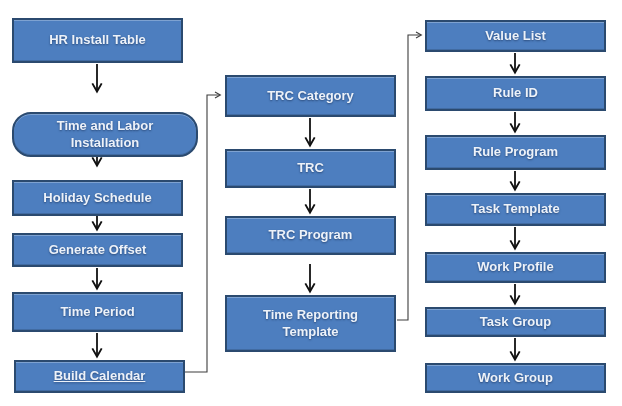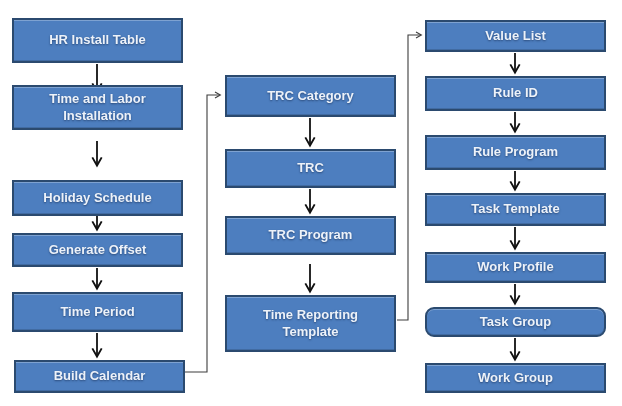--- a/index.html
+++ b/index.html
@@ -54,34 +54,34 @@
     <line x1="515" y1="284" x2="515" y2="303" stroke="#111111" stroke-width="1.8" marker-end="url(#ah-black)"></line>
     <line x1="515" y1="338" x2="515" y2="359" stroke="#111111" stroke-width="1.8" marker-end="url(#ah-black)"></line>
 
     <polyline points="184,372 207,372 207,95 220,95" fill="none" stroke="#3d3d3d" stroke-width="1.1" marker-end="url(#ah-gray)"></polyline>
     <polyline points="397,320 408,320 408,35 421,35" fill="none" stroke="#3d3d3d" stroke-width="1.1" marker-end="url(#ah-gray)"></polyline>
   </svg>
 
   <div class="box" style="left:12px;top:18px;width:171px;height:45px;">
       <span>HR Install Table</span>
     </div>
-  <div class="box" style="left:12px;top:85px;width:171px;height:45px;">
+  <div class="box" style="left:12px;top:112px;width:186px;height:45px;border-radius:19px;">
       <span>Time and Labor
 Installation</span>
     </div>
   <div class="box" style="left:12px;top:169px;width:171px;height:36px;margin-top:11px;">
       <span>Holiday Schedule</span>
     </div>
   <div class="box" style="left:12px;top:292px;width:171px;height:40px;">
       <span>Time Period</span>
     </div>
   <div class="box" style="left:12px;top:233px;width:171px;height:34px;">
       <span>Generate Offset</span>
     </div>
-  <div class="box" style="left:14px;top:360px;width:171px;height:33px;">
+  <div class="box" style="left:14px;top:360px;width:171px;height:33px;text-decoration:underline;">
       <span>Build Calendar</span>
     </div>
 
   <div class="box" style="left:225px;top:75px;width:171px;height:42px;">
       <span>TRC Category</span>
     </div>
   <div class="box" style="left:225px;top:149px;width:171px;height:39px;">
       <span>TRC</span>
     </div>
   <div class="box" style="left:225px;top:216px;width:171px;height:39px;">
@@ -100,20 +100,20 @@
     </div>
   <div class="box" style="left:425px;top:135px;width:181px;height:35px;">
       <span>Rule Program</span>
     </div>
   <div class="box" style="left:425px;top:193px;width:181px;height:33px;">
       <span>Task Template</span>
     </div>
   <div class="box" style="left:425px;top:252px;width:181px;height:31px;">
       <span>Work Profile</span>
     </div>
-  <div class="box" style="left:425px;top:307px;width:181px;height:30px;border-radius:9px;">
+  <div class="box" style="left:425px;top:307px;width:181px;height:30px;">
       <span>Task Group</span>
     </div>
   <div class="box" style="left:425px;top:363px;width:181px;height:30px;">
       <span>Work Group</span>
     </div>
 
 </div>
 
 </body></html>

